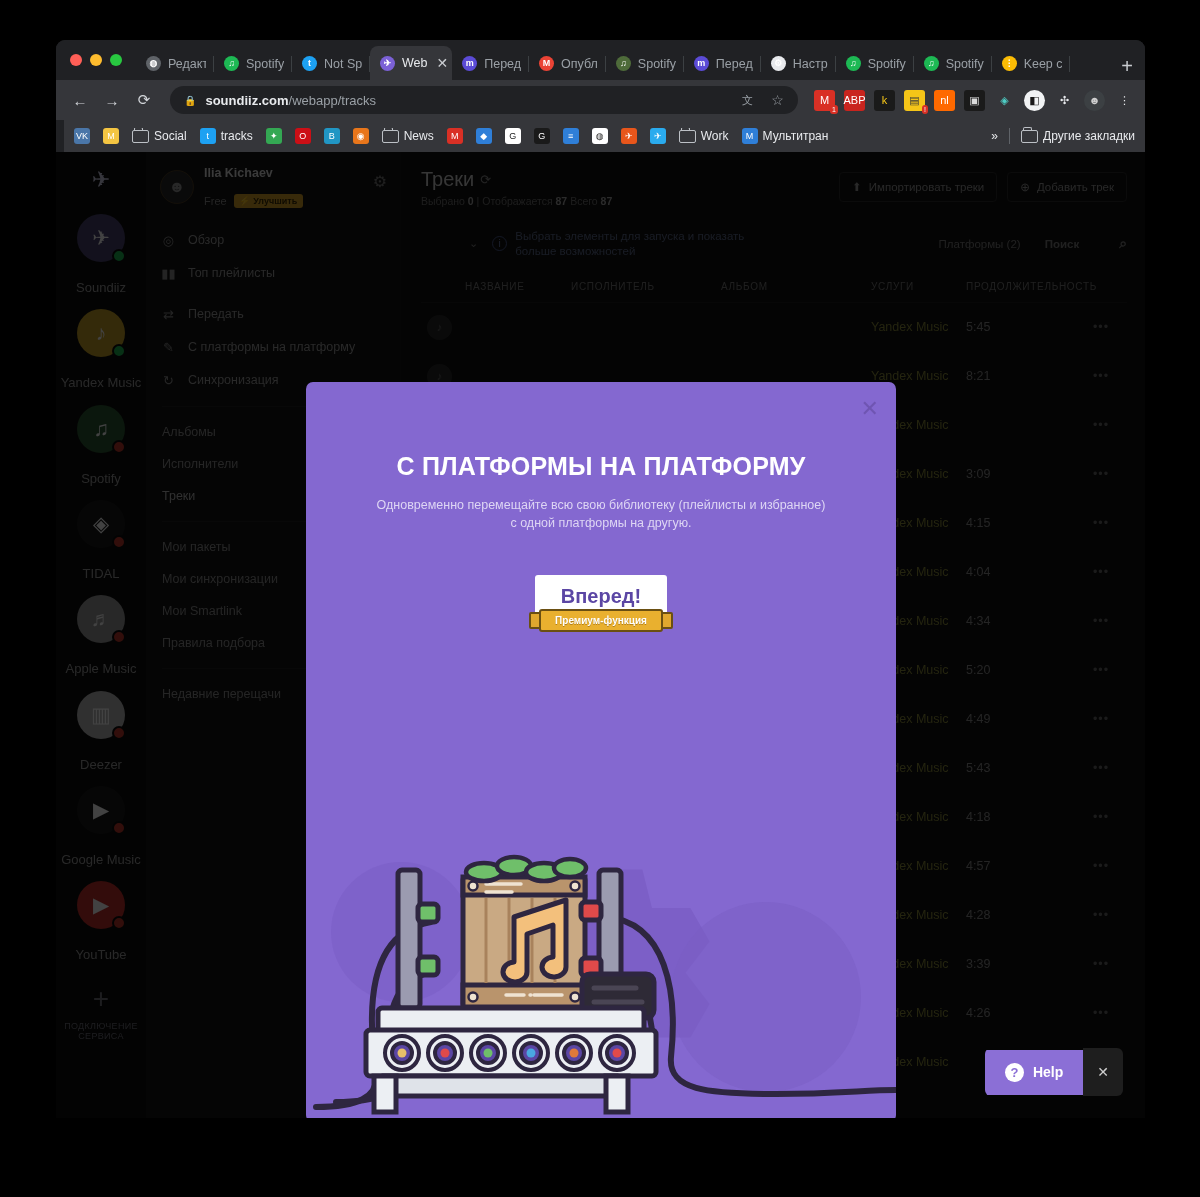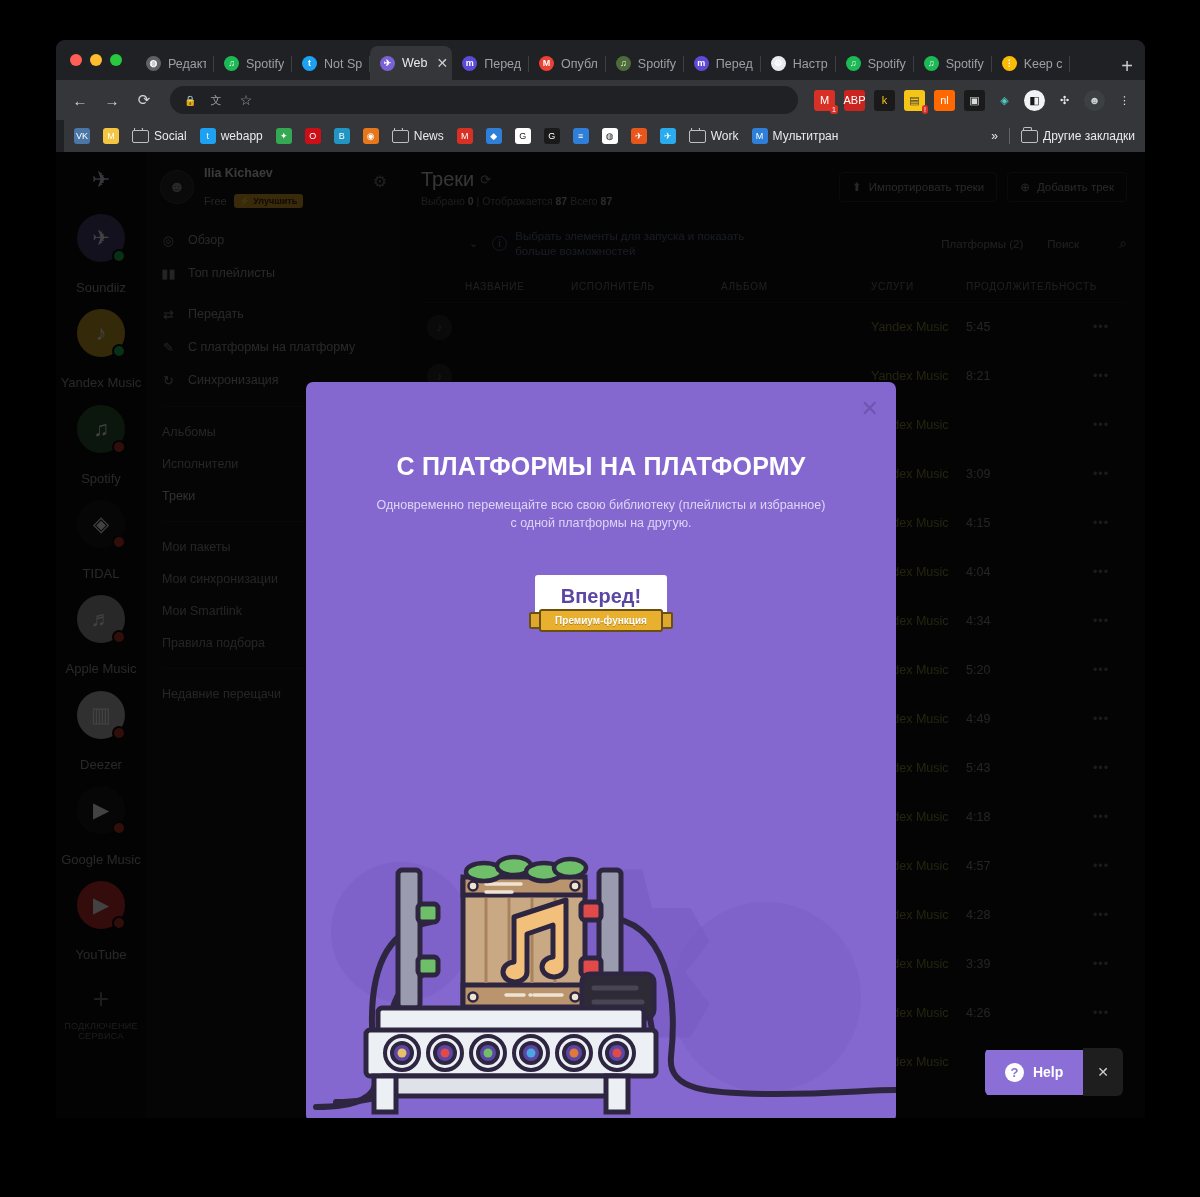--- a/index.html
+++ b/index.html
@@ -120,21 +120,21 @@
   #mh-actions{ margin-left:auto; display:flex; gap:10px; padding-top:4px; }
   .mbtn{ display:flex; align-items:center; gap:7px; color:#9a9a9a; font-size:11.5px;
          border:1px solid #2b2b2b; border-radius:4px; padding:7px 12px; }
   #toolrow{ display:flex; align-items:center; gap:14px; margin-top:22px; color:#7d7d7d; font-size:11.5px;}
   #chev{ margin-left:48px; font-size:11px; }
   #hint{ display:flex; align-items:center; gap:8px; }
   #hint .i{ width:15px; height:15px; border-radius:50%; border:1px solid #4a5a8a;
             color:#6f7fb0; font-size:10px; display:flex; align-items:center; justify-content:center;}
   #hint .t{ color:#5e6b8c; line-height:1.3; max-width:230px; }
   #tool-right{ margin-left:auto; display:flex; align-items:center; gap:24px; }
-  #search-wrap{ display:flex; align-items:center; gap:40px; }
+  #search-wrap{ display:flex; align-items:center; gap:40px;font-weight:bold; }
 
   #thead{ display:flex; margin-top:22px; padding:0 6px 10px 6px; color:#7a7a7a;
           font-size:10px; letter-spacing:.7px; border-bottom:1px solid #1d1d1d;}
   .c1{ width:38px; } .c2{ flex:1; } .c3{ width:150px; } .c4{ width:150px; }
   .c5{ width:95px; } .c6{ width:115px; } .c7{ width:40px; text-align:center;}
   .trow{ display:flex; align-items:center; padding:12px 6px; color:#8c8c8c; font-size:12.5px; }
   .trow .art{ width:25px; height:25px; border-radius:50%; background:#2a2a2a;
               display:flex; align-items:center; justify-content:center; font-size:11px; color:#666;}
   .trow .svcn{ color:#8a8a3a; }
   .trow .more{ color:#6a6a6a; letter-spacing:1px; }
@@ -230,20 +230,21 @@
       </div>
     <div class="newtab">+</div>
   </div>
 
   <div id="toolbar">
     <div class="navbtn">←</div>
     <div class="navbtn">→</div>
     <div class="navbtn">⟳</div>
     <div id="omnibox">
       <span style="font-size:10px">🔒</span>
+      <span id="url"><b>soundiiz.com</b>/webapp/tracks</span>
       <span class="tbicon" style="color:#9aa0a6">文</span>
       <span class="tbicon" style="color:#9aa0a6;font-size:14px">☆</span>
     </div>
     <div id="ext-row">
         <span class="tbicon" style="background: rgb(217, 48, 37); color: rgb(255, 255, 255);">M<span class="badge">1</span></span>
         <span class="tbicon" style="background: rgb(201, 36, 30); color: rgb(255, 255, 255);">ABP</span>
         <span class="tbicon" style="background: rgb(26, 26, 26); color: rgb(245, 197, 24);">k</span>
         <span class="tbicon" style="background: rgb(245, 197, 24); color: rgb(59, 59, 59);">▤<span class="badge">!</span></span>
         <span class="tbicon" style="background: rgb(255, 105, 0); color: rgb(255, 255, 255);">nl</span>
         <span class="tbicon" style="background: rgb(26, 26, 26); color: rgb(218, 218, 218);">▣</span>
@@ -262,21 +263,21 @@
         </span>
         <span class="bm">
           <span class="bmico" style="background:#f4c542">M</span>
         </span>
         <span class="bm">
           <span class="folder"></span>
           <span>Social</span>
         </span>
         <span class="bm">
           <span class="bmico" style="background:#1da1f2">t</span>
-          <span>webapp</span>
+          <span>tracks</span>
         </span>
         <span class="bm">
           <span class="bmico" style="background:#34a853">✦</span>
         </span>
         <span class="bm">
           <span class="bmico" style="background:#cc0f16">O</span>
         </span>
         <span class="bm">
           <span class="bmico" style="background:#2196c4">B</span>
         </span>

